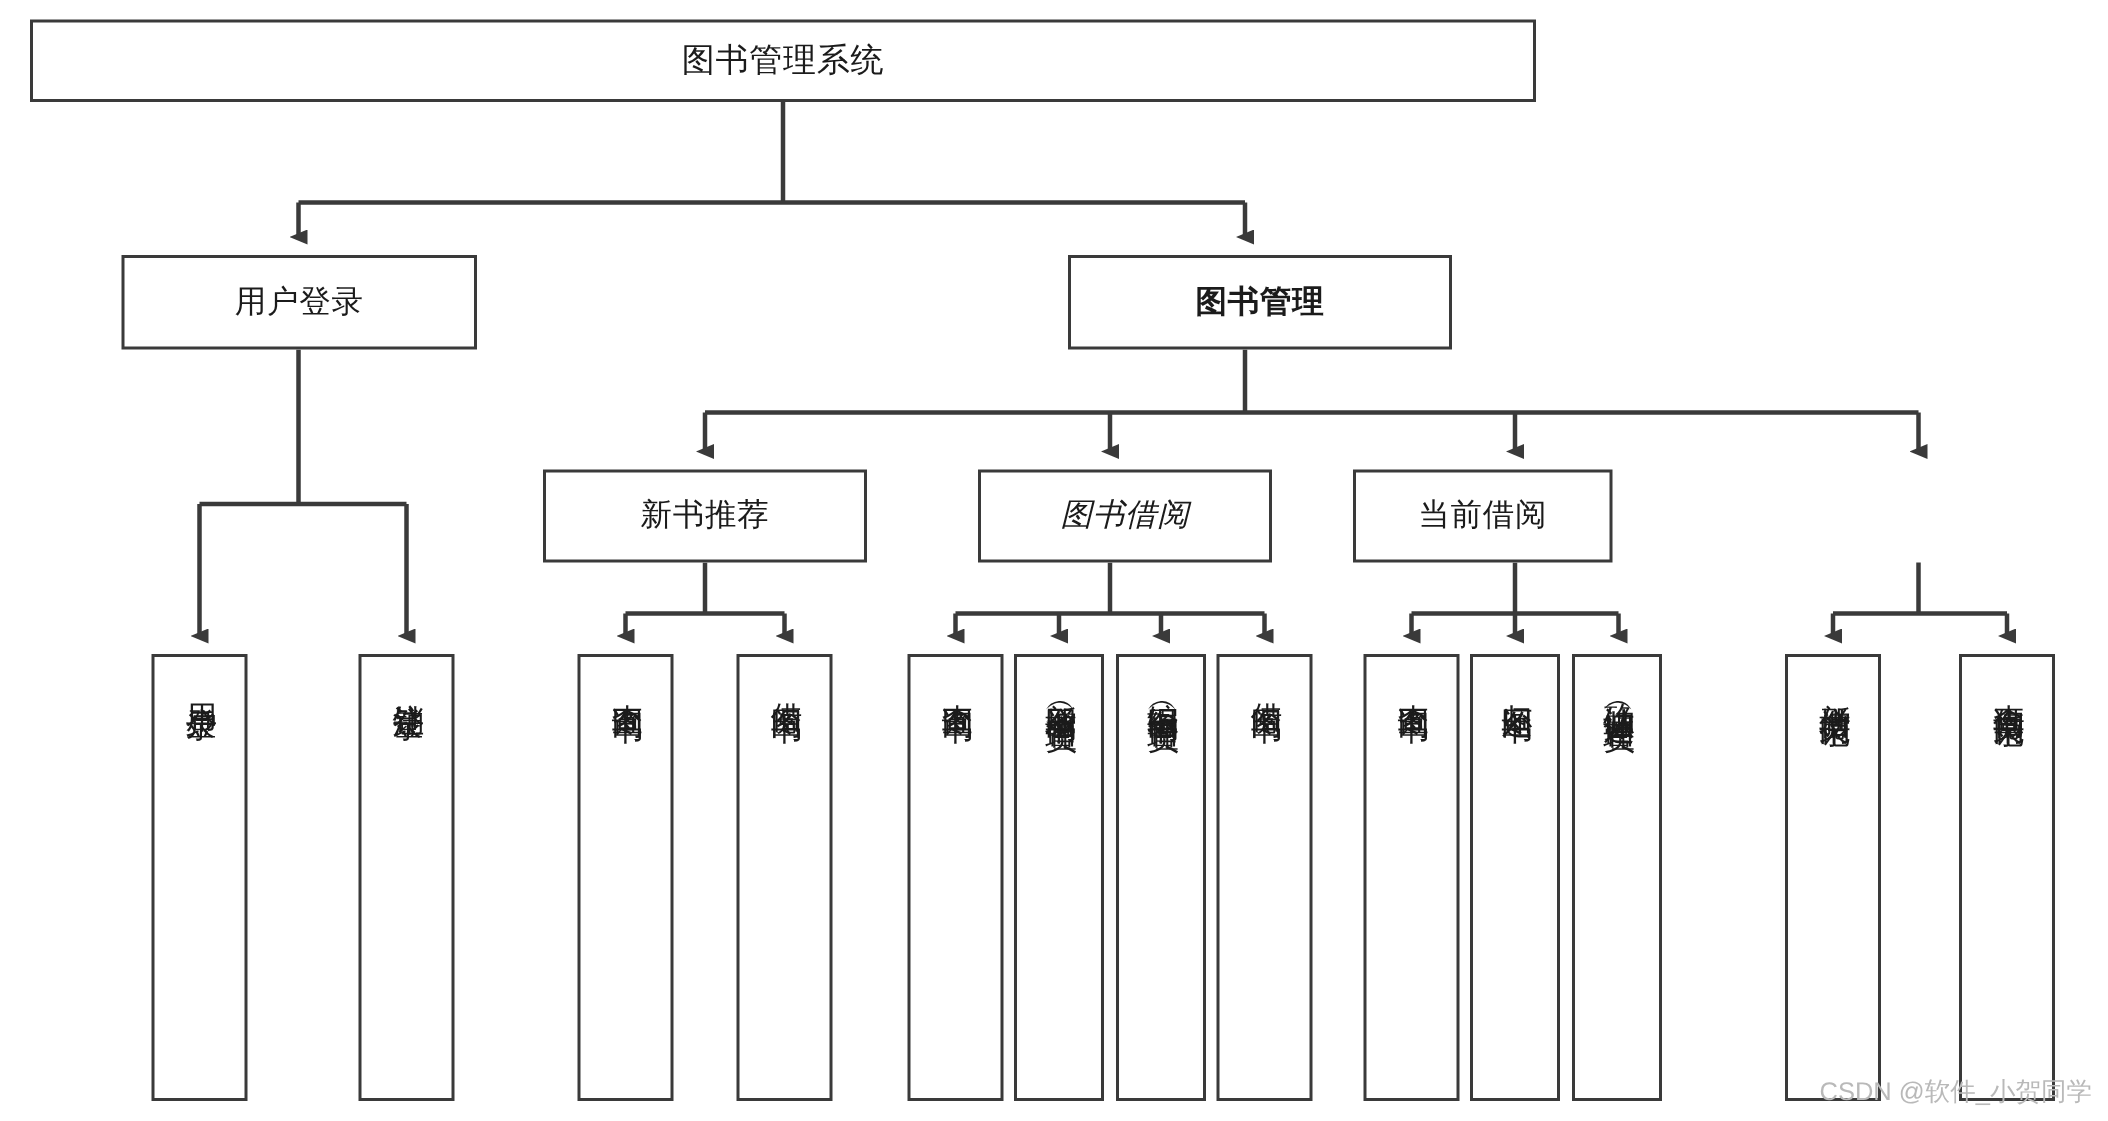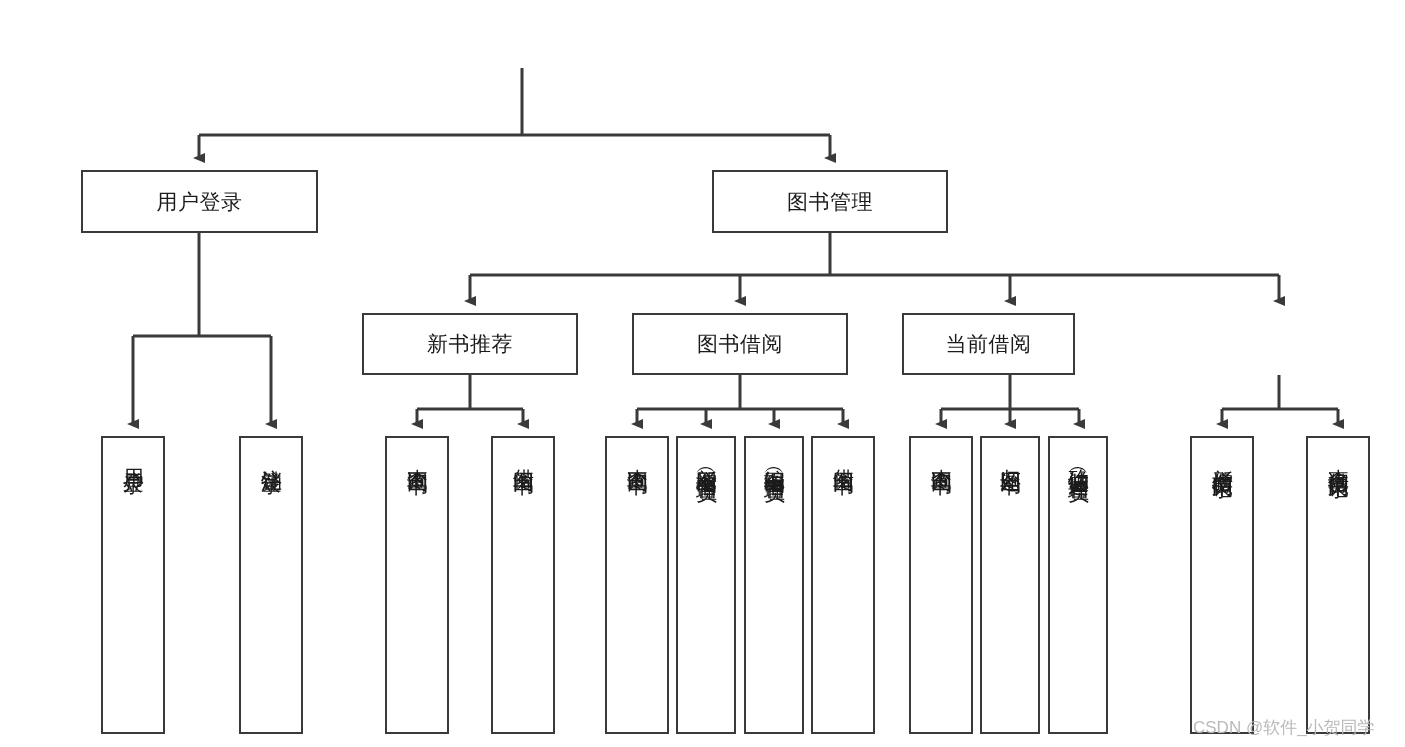--- a/index.html
+++ b/index.html
@@ -63,20 +63,21 @@
     letter-spacing: 2px;
     white-space: nowrap;
   }
   .watermark {
     position: absolute;
     color: #b9b9b9;
     font-size: 17px;
     white-space: nowrap;
     z-index: 5;
     font-family: "Liberation Sans", "DejaVu Sans", sans-serif;
+    padding-left: 20px;
   }
 </style>
 </head>
 <body>
 
 <div id="canvas">
 
   <svg id="connectors" viewBox="0 0 1405 747" xmlns="http://www.w3.org/2000/svg">
     <defs>
       <marker id="arrow" markerWidth="12" markerHeight="12" refX="5" refY="6" orient="auto" markerUnits="userSpaceOnUse">
@@ -120,34 +121,37 @@
       <path d="M1010,409 L1010,424" marker-end="url(#arrow)"></path>
       <path d="M1079,409 L1079,424" marker-end="url(#arrow)"></path>
 
       <path d="M1279,375 L1279,409"></path>
       <path d="M1222,409 L1338,409"></path>
       <path d="M1222,409 L1222,424" marker-end="url(#arrow)"></path>
       <path d="M1338,409 L1338,424" marker-end="url(#arrow)"></path>
     </g>
   </svg>
 
+  <div class="node horiz root" style="left:20px; top:13px; width:1004px; height:55px;">
+    <span class="label">图书管理系统</span>
+  </div>
 
   <div class="node horiz" style="left:81px; top:170px; width:237px; height:63px;">
     <span class="label">用户登录</span>
   </div>
 
-  <div class="node horiz" style="left:712px; top:170px; width:236px; height:63px;">
+  <div class="node horiz" style="left:712px; top:170px; width:256px; height:63px;font-weight:bold;">
     <span class="label">图书管理</span>
   </div>
 
   <div class="node horiz" style="left:362px; top:313px; width:216px; height:62px;">
     <span class="label">新书推荐</span>
   </div>
 
-  <div class="node horiz" style="left:632px; top:313px; width:216px; height:62px;">
+  <div class="node horiz" style="left:652px; top:313px; width:196px; height:62px;font-style:italic;">
     <span class="label">图书借阅</span>
   </div>
 
   <div class="node horiz" style="left:902px; top:313px; width:173px; height:62px;">
     <span class="label">当前借阅</span>
   </div>
 
 
   <div class="node vert" style="left:101px; top:436px; width:64px; height:298px;">
     <span class="label">用户登录</span>

